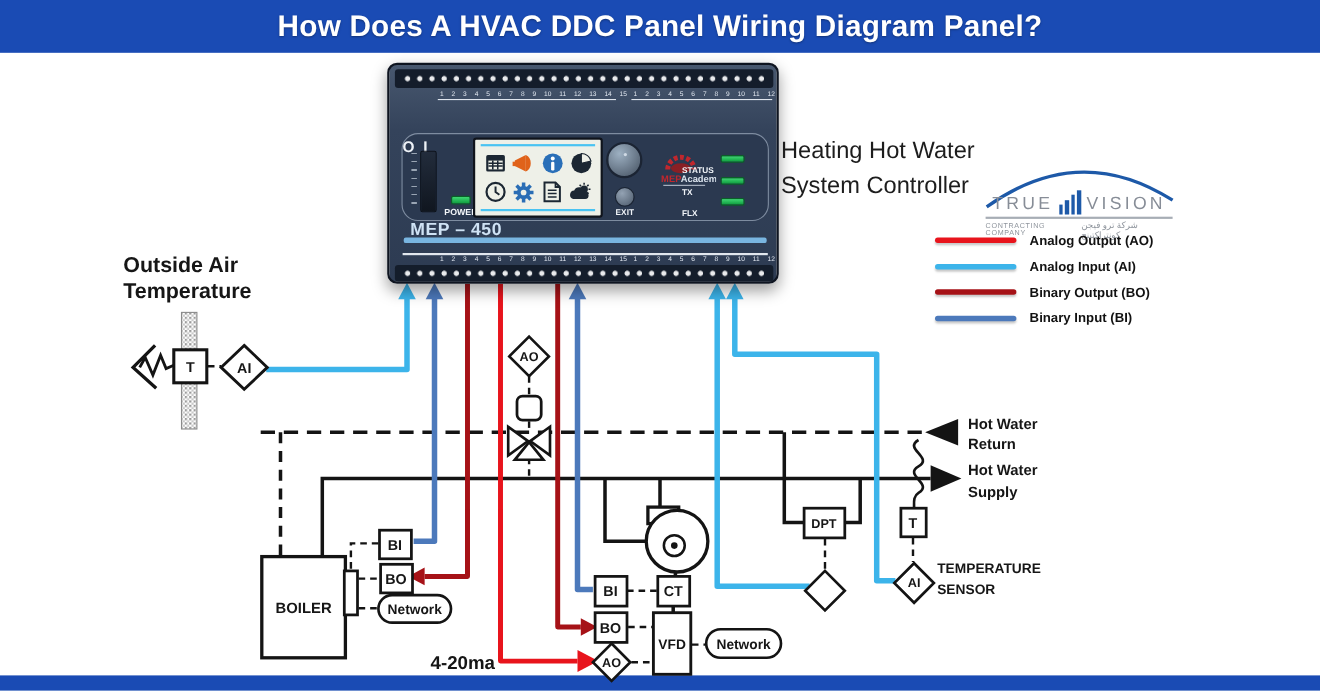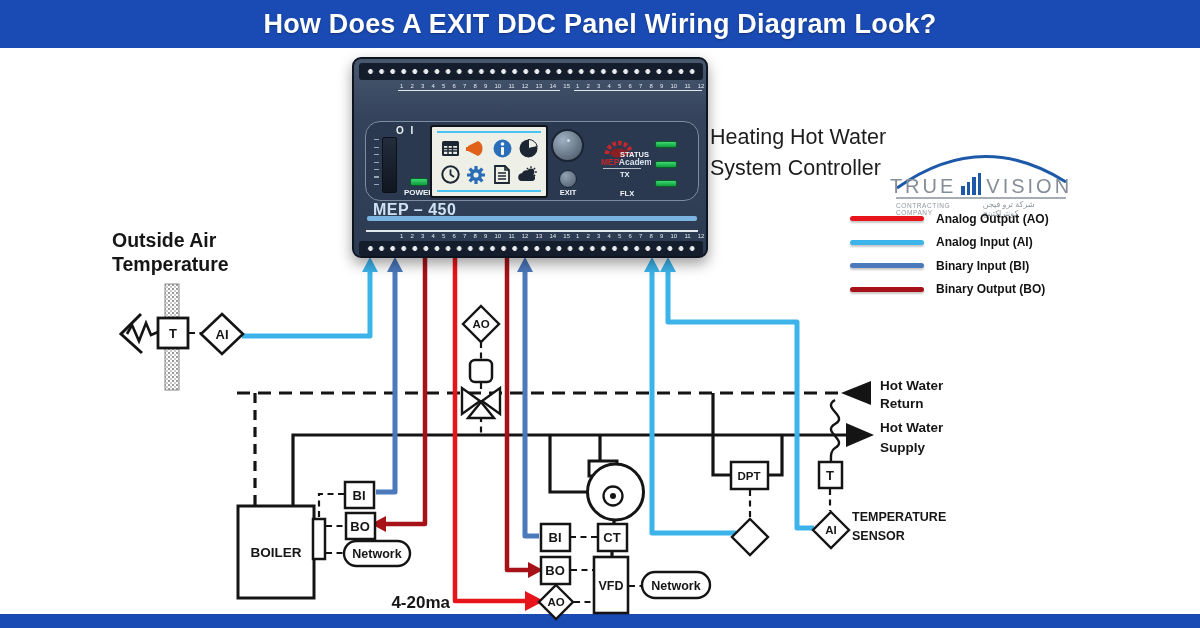--- a/index.html
+++ b/index.html
@@ -37,21 +37,21 @@
   .numrow{position:absolute;left:44px;top:24px;width:292px;display:flex;gap:14px;}
   .numrow.bot{top:174px;}
   .numgrp{color:#e2e8f1;font-size:6px;white-space:nowrap;word-spacing:5.5px;
     border-bottom:1px solid #dfe5ee;padding:0 2px 1px 2px;}
   .numrow.bot .numgrp{border-bottom:none;}
   .numgrp.g15{width:162px;}
   .numgrp.g12{width:128px;}
   .botline{position:absolute;left:12px;top:171px;width:332px;height:1.5px;background:#e2e7ee;}
   .panel{position:absolute;left:11px;top:62px;width:334px;height:80px;background:#2b3950;
     border:1.5px solid #7e8ca0;border-radius:15px;}
-  .oi{position:absolute;left:30px;top:3px;color:#eef2f7;font-size:10px;font-weight:bold;letter-spacing:2px;}
+  .oi{position:absolute;left:0;top:3px;color:#eef2f7;font-size:14px;font-weight:bold;letter-spacing:2px;}
   .slider{position:absolute;left:16px;top:15px;width:15px;height:56px;border:1px solid #0c1119;border-radius:2px;
     background:linear-gradient(180deg,#222c3c,#10161f);}
   .ticks{position:absolute;left:8px;top:17px;width:5px;height:52px;
     background-image:repeating-linear-gradient(180deg,#9aa5b4 0 1px,rgba(0,0,0,0) 1px 7.5px);}
   .pled{position:absolute;left:44px;top:56px;width:18px;height:8px;border-radius:2px;
     background:linear-gradient(180deg,#3fd873,#0f9c3e);border:1px solid #0a5f28;}
   .plabel{position:absolute;left:28px;top:66px;width:50px;text-align:center;
     color:#f2f5f8;font-size:8px;font-weight:bold;}
   .screen{position:absolute;left:64px;top:3px;width:118px;height:73px;background:#eef0e8;
     border:2px solid #10141c;border-radius:3px;}
@@ -71,41 +71,41 @@
   .model{position:absolute;left:19px;top:142px;color:#cfe2f4;font-size:16px;font-weight:bold;letter-spacing:.5px;}
   .stripe{position:absolute;left:13px;top:157px;width:330px;height:4.5px;background:#79b5e0;border-radius:2px;}
   .mlogo{position:absolute;left:229px;top:10px;width:56px;height:46px;}
 
   
   .sysl{position:absolute;left:710px;top:122px;z-index:2;font-size:21.5px;font-weight:400;
     color:#1d1d1d;line-height:31px;}
   .tv{position:absolute;left:893px;top:144px;width:178px;height:66px;z-index:2;}
   .tv-arc{position:absolute;left:0;top:0;}
   .tv-row{position:absolute;left:0;top:29px;width:176px;display:flex;align-items:flex-end;justify-content:center;gap:5px;}
-  .tv-word{color:#878d97;font-size:20px;letter-spacing:3px;line-height:20px;}
+  .tv-word{color:#878d97;font-size:16px;letter-spacing:3px;line-height:20px;}
   .tv-bld{display:flex;align-items:flex-end;gap:2px;padding-bottom:1px;}
   .tv-bld i{display:block;width:3.5px;background:var(--tv-accent,#1d59a8);}
   .tv-rule{position:absolute;left:3px;top:53px;width:170px;height:1.5px;background:#a7adb5;}
   .tv-sub{position:absolute;left:3px;top:56px;width:170px;display:flex;justify-content:space-between;color:#8f959d;}
   .tv-sub .en{font-size:6.5px;letter-spacing:.6px;padding-top:2px;}
   .tv-sub .ar{font-size:8px;}
 
   
   .legend{position:absolute;left:850px;top:207px;z-index:2;}
   .legrow{display:flex;align-items:center;height:23.5px;}
   .legline{width:74px;height:5px;border-radius:2.5px;box-shadow:0 2px 2px rgba(0,0,0,.22);}
   .leglab{margin-left:12px;font-size:12px;font-weight:600;color:#121212;}
 </style>
 </head>
 <body>
 
 <div id="stage">
 
   <div class="hdr">
-    <h1>How Does A EXIT DDC Panel Wiring Diagram Look?</h1>
+    <h1>How Does A HVAC DDC Panel Wiring Diagram Panel?</h1>
   </div>
 
   <svg id="diagram" width="1200" height="628" viewBox="0 0 1200 628">
     <defs>
       <pattern id="hatch" width="4" height="4" patternUnits="userSpaceOnUse">
         <rect width="4" height="4" fill="#ffffff"></rect>
         <rect x="0" y="0" width="2" height="2" fill="#9b9b9b"></rect>
         <rect x="2" y="2" width="2" height="2" fill="#c9c9c9"></rect>
       </pattern>
     </defs>
@@ -358,23 +358,23 @@
   <div class="legend">
     <div class="legrow">
       <div class="legline" style="background: rgb(232, 20, 28);"></div>
       <div class="leglab">Analog Output (AO)</div>
     </div>
     <div class="legrow">
       <div class="legline" style="background: rgb(60, 180, 234);"></div>
       <div class="leglab">Analog Input (AI)</div>
     </div>
     <div class="legrow">
+      <div class="legline" style="background: rgb(166, 18, 23);"></div>
+      <div class="leglab">Binary Output (BO)</div>
+    </div>
+    <div class="legrow">
       <div class="legline" style="background: rgb(76, 121, 187);"></div>
       <div class="leglab">Binary Input (BI)</div>
     </div>
-    <div class="legrow">
-      <div class="legline" style="background: rgb(166, 18, 23);"></div>
-      <div class="leglab">Binary Output (BO)</div>
-    </div>
   </div>
 
   <div class="ftr"></div>
 </div>
 
 </body></html>

